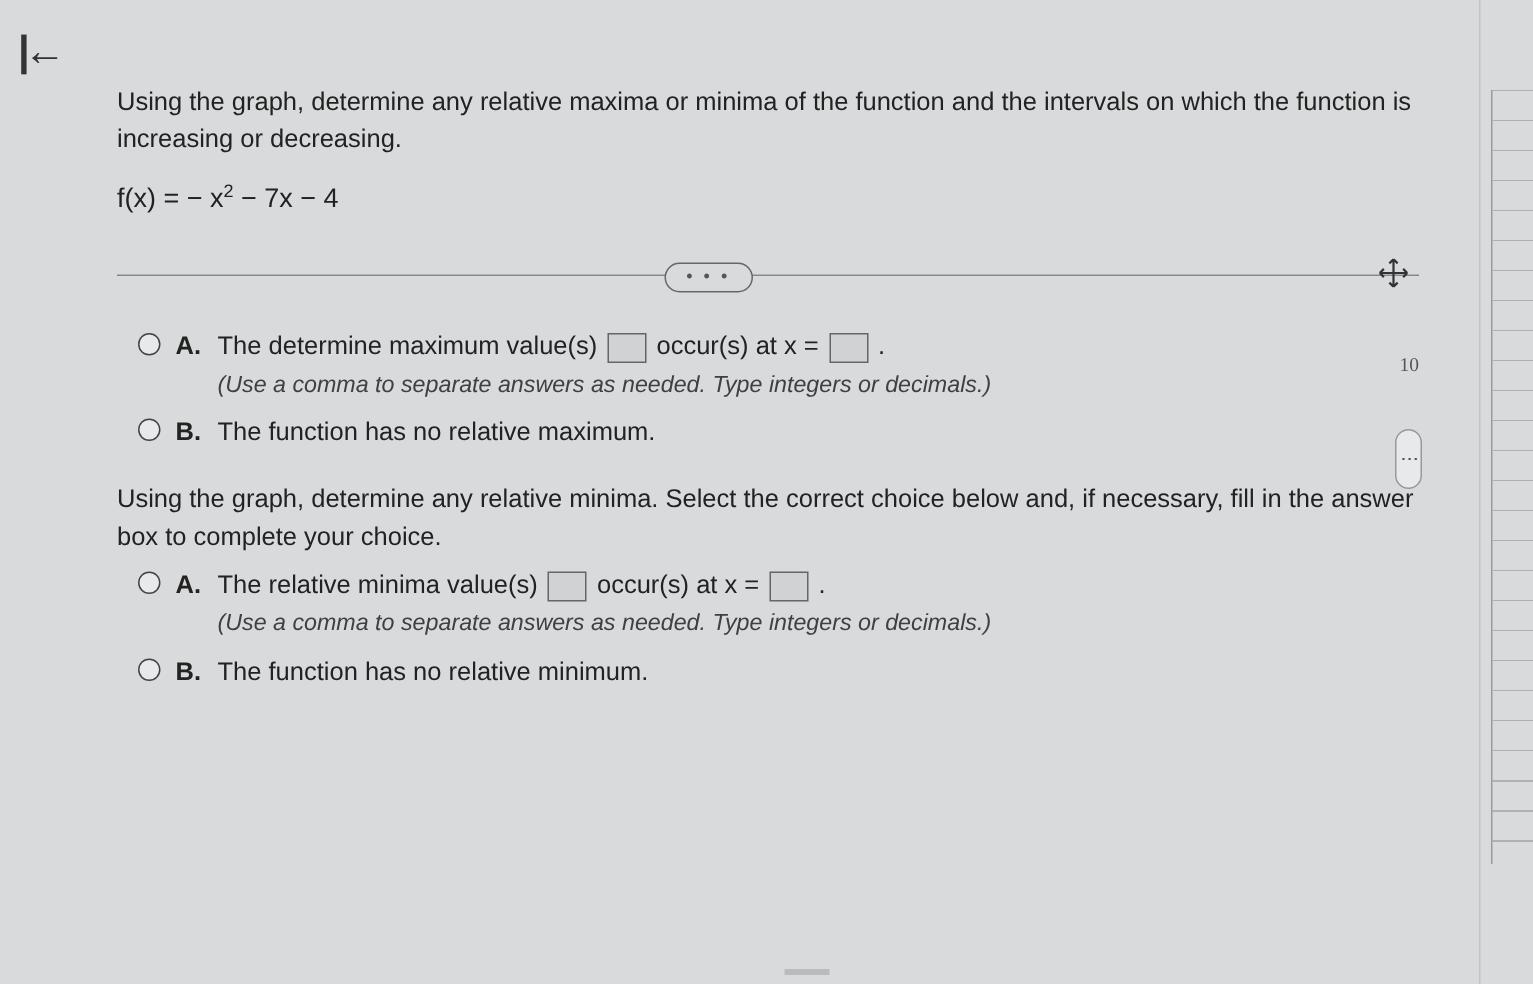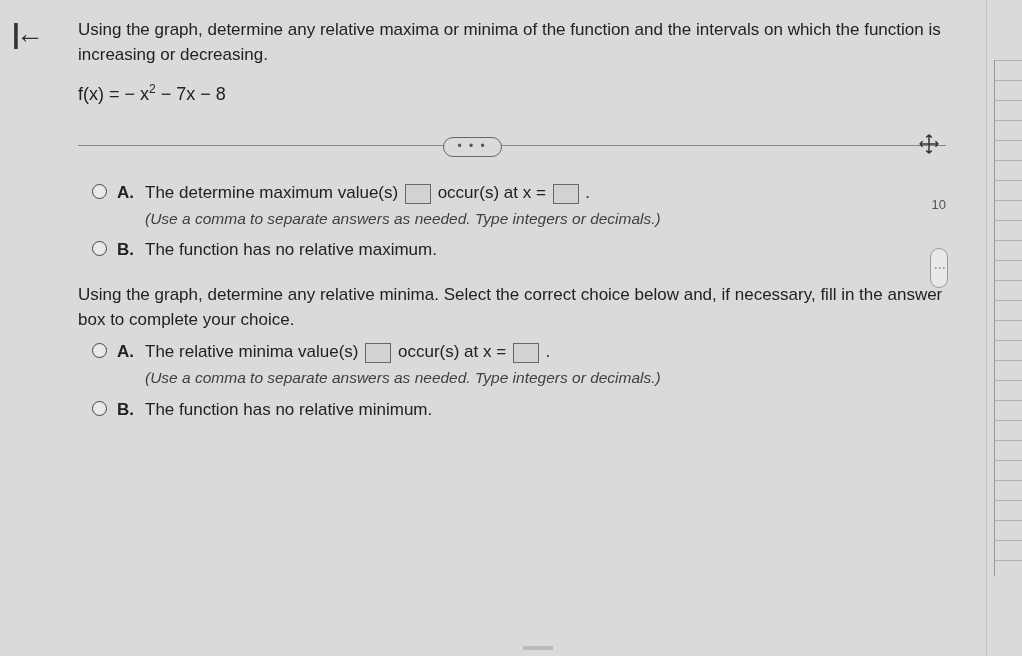--- a/index.html
+++ b/index.html
@@ -27,20 +27,21 @@
     cursor: pointer;
     font-weight: bold;
     letter-spacing: -4px;
   }
   .main {
     flex: 1;
     padding: 18px 40px 0 18px;
     font-size: 17px;
     line-height: 1.45;
     position: relative;
+    margin-top: 38px;
   }
   .prompt-top { margin-bottom: 14px; }
   .formula { margin: 8px 0 26px 0; font-size: 18px; }
   .sup { font-size: 12px; vertical-align: super; }
   .divider-row {
     position: relative;
     height: 26px;
     margin-bottom: 22px;
   }
   .hr-line {
@@ -129,20 +130,21 @@
     font-size: 12px; color:#555;
     writing-mode: vertical-rl;
     cursor: pointer;
   }
   .tick-label {
     position:absolute;
     right: 40px;
     top: 196px;
     font-size: 13px;
     color: #555;
+    font-family: Liberation Serif, serif;
   }
   .bottom-cut {
     position:absolute;
     bottom:6px; left:50%;
     width:30px; height:4px;
     background:#bbb;
   }
 </style>
 </head>
 <body>
@@ -151,21 +153,21 @@
 
   <div class="left-col">
     <div class="back-arrow">|←</div>
   </div>
 
   <div class="main">
 
     <div class="prompt-top">Using the graph, determine any relative maxima or minima of the function and the intervals on which the function is increasing or decreasing.</div>
 
     <div class="formula">
-      <span>f(x) = − x</span><span class="sup">2</span><span> − 7x − 8</span>
+      <span>f(x) = − x</span><span class="sup">2</span><span> − 7x − 4</span>
     </div>
 
     <div class="divider-row">
       <div class="hr-line"></div>
       <div class="pill">• • •</div>
       <svg class="move-icon" viewBox="0 0 24 24">
         <path fill="none" stroke="#333" stroke-width="1.6" d="M12 2v20M2 12h20M12 2l-3 3M12 2l3 3M12 22l-3-3M12 22l3-3M2 12l3-3M2 12l3 3M22 12l-3-3M22 12l-3 3"></path>
       </svg>
     </div>
 

